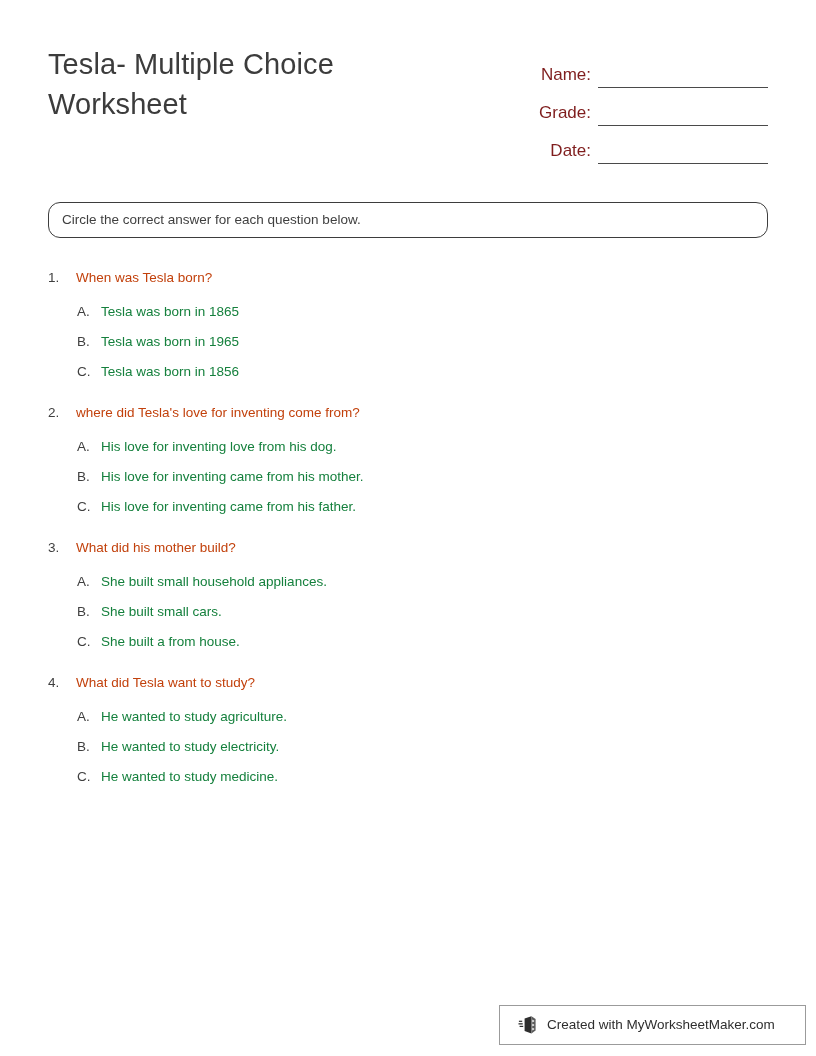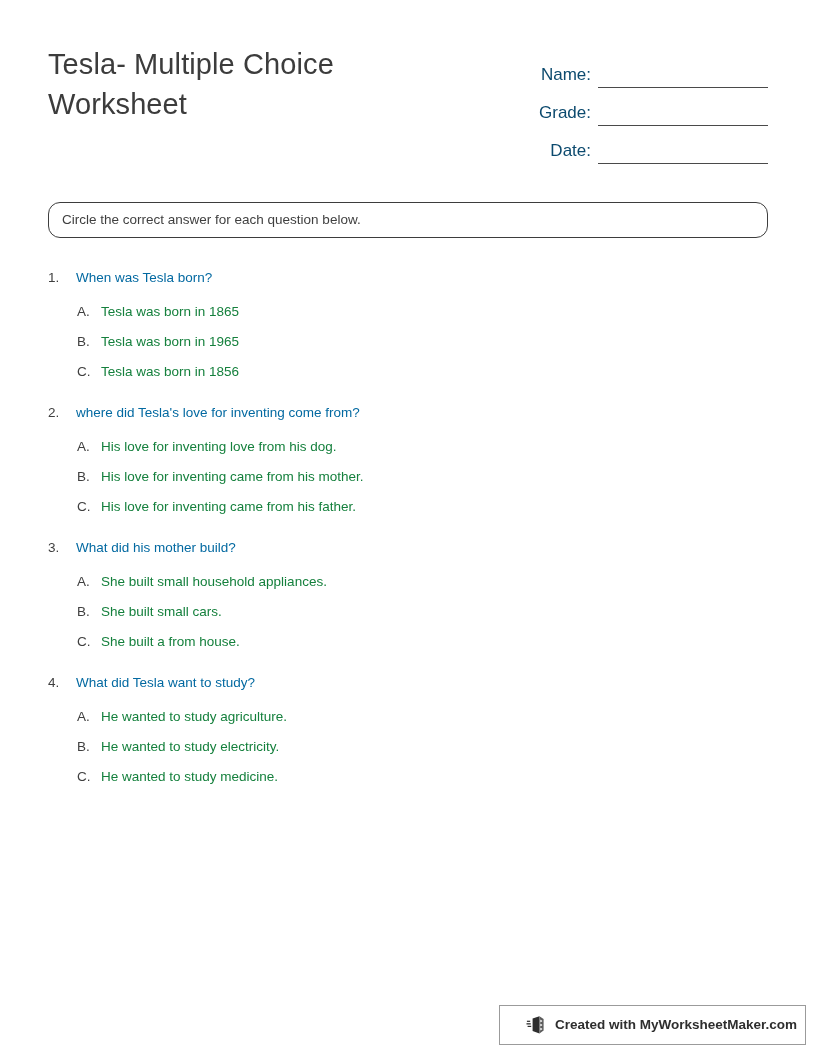--- a/index.html
+++ b/index.html
@@ -50,21 +50,21 @@
   }
   .field-row {
     display: flex;
     align-items: flex-end;
     justify-content: flex-end;
     height: 38px;
   }
   .field-label {
     font-size: 17px;
     font-weight: 400;
-    color: #0c4a6e;
+    color: #7f1d1d;
     line-height: 20px;
     padding-bottom: 3px;
     white-space: nowrap;
   }
   .field-line {
     width: 170px;
     margin-left: 7px;
     border-bottom: 1.3px solid #4a4a4a;
     height: 22px;
   }
@@ -106,21 +106,21 @@
   }
   .question-number {
     width: 28px;
     flex: 0 0 28px;
     font-size: 13.5px;
     color: #3f3f3f;
     line-height: 20px;
   }
   .question-text {
     font-size: 13.5px;
-    color: #0369a1;
+    color: #c2410c;
     line-height: 20px;
   }
   .option-line {
     display: flex;
     align-items: flex-start;
     margin-left: 29px;
     margin-bottom: 10px;
   }
   .option-letter {
     width: 24px;
@@ -140,22 +140,21 @@
     position: absolute;
     left: 499px;
     top: 1005px;
     width: 307px;
     height: 40px;
     box-sizing: border-box;
     border: 1.2px solid #9b9b9b;
     background: #ffffff;
     display: flex;
     align-items: center;
-    padding-left: 26px;
-    font-weight: bold;
+    padding-left: 18px;
   }
   .footer-logo {
     width: 22px;
     height: 22px;
     flex: 0 0 22px;
     margin-right: 7px;
     position: relative;
   }
   .footer-text {
     font-size: 13.5px;

